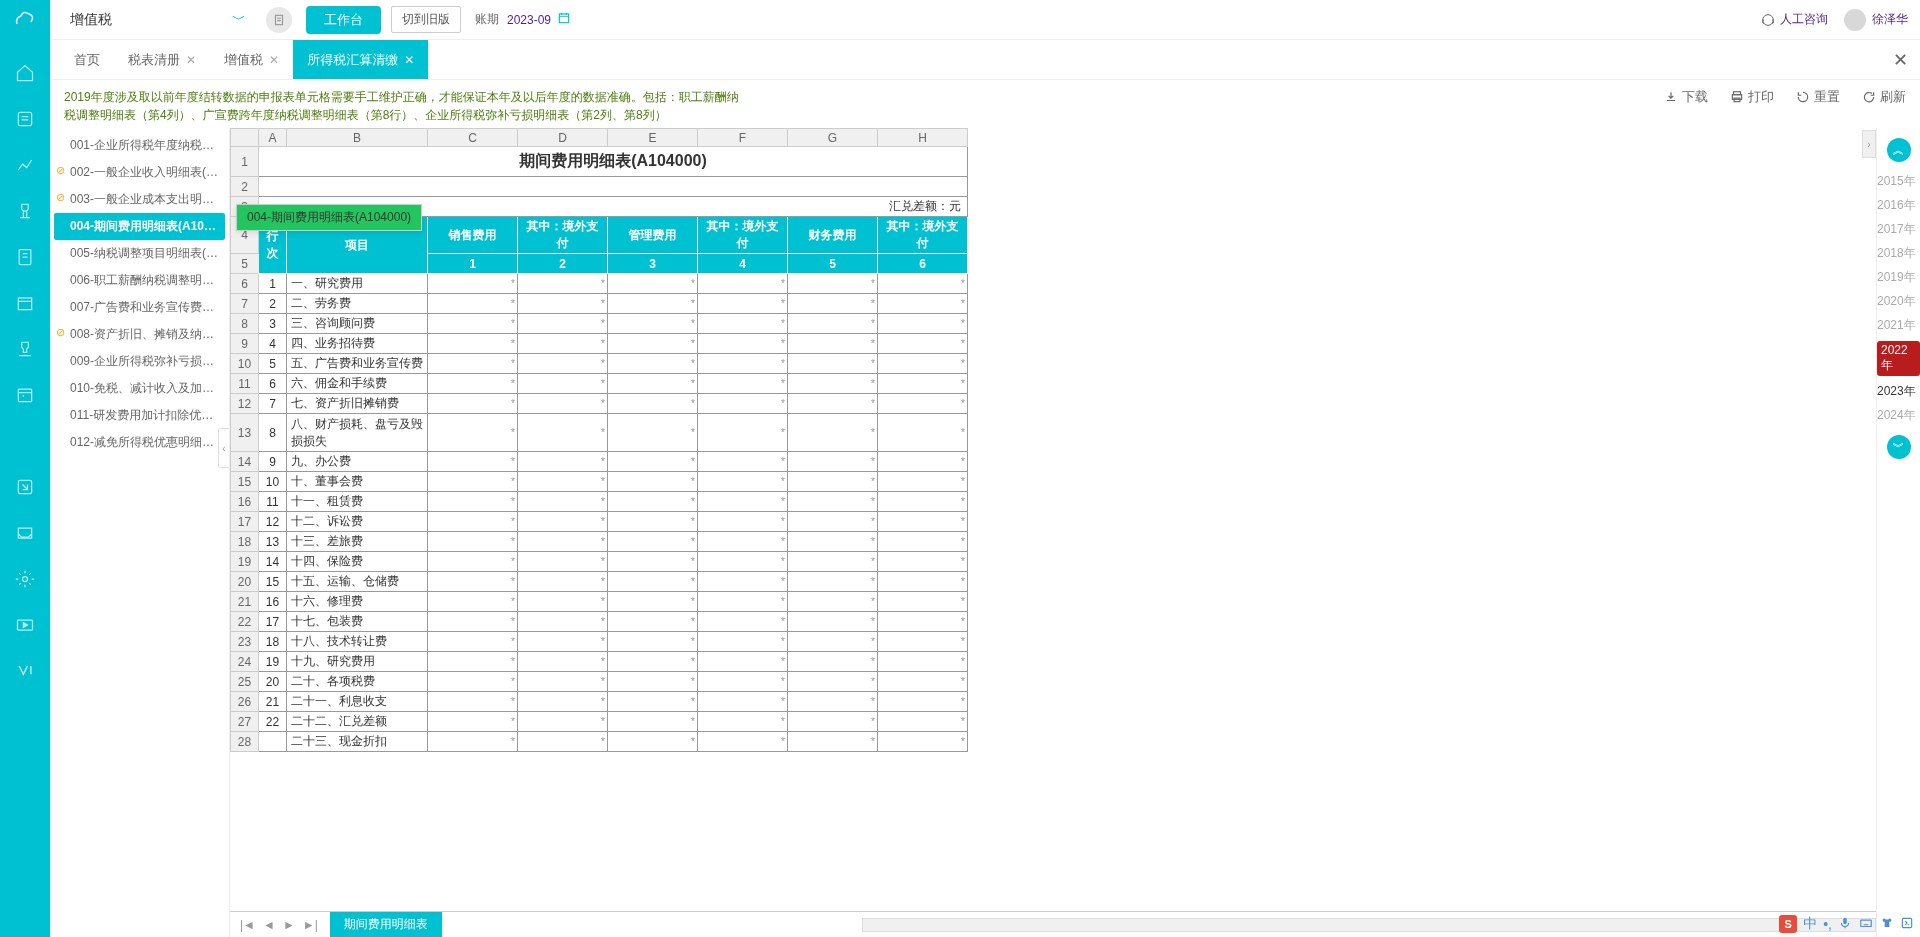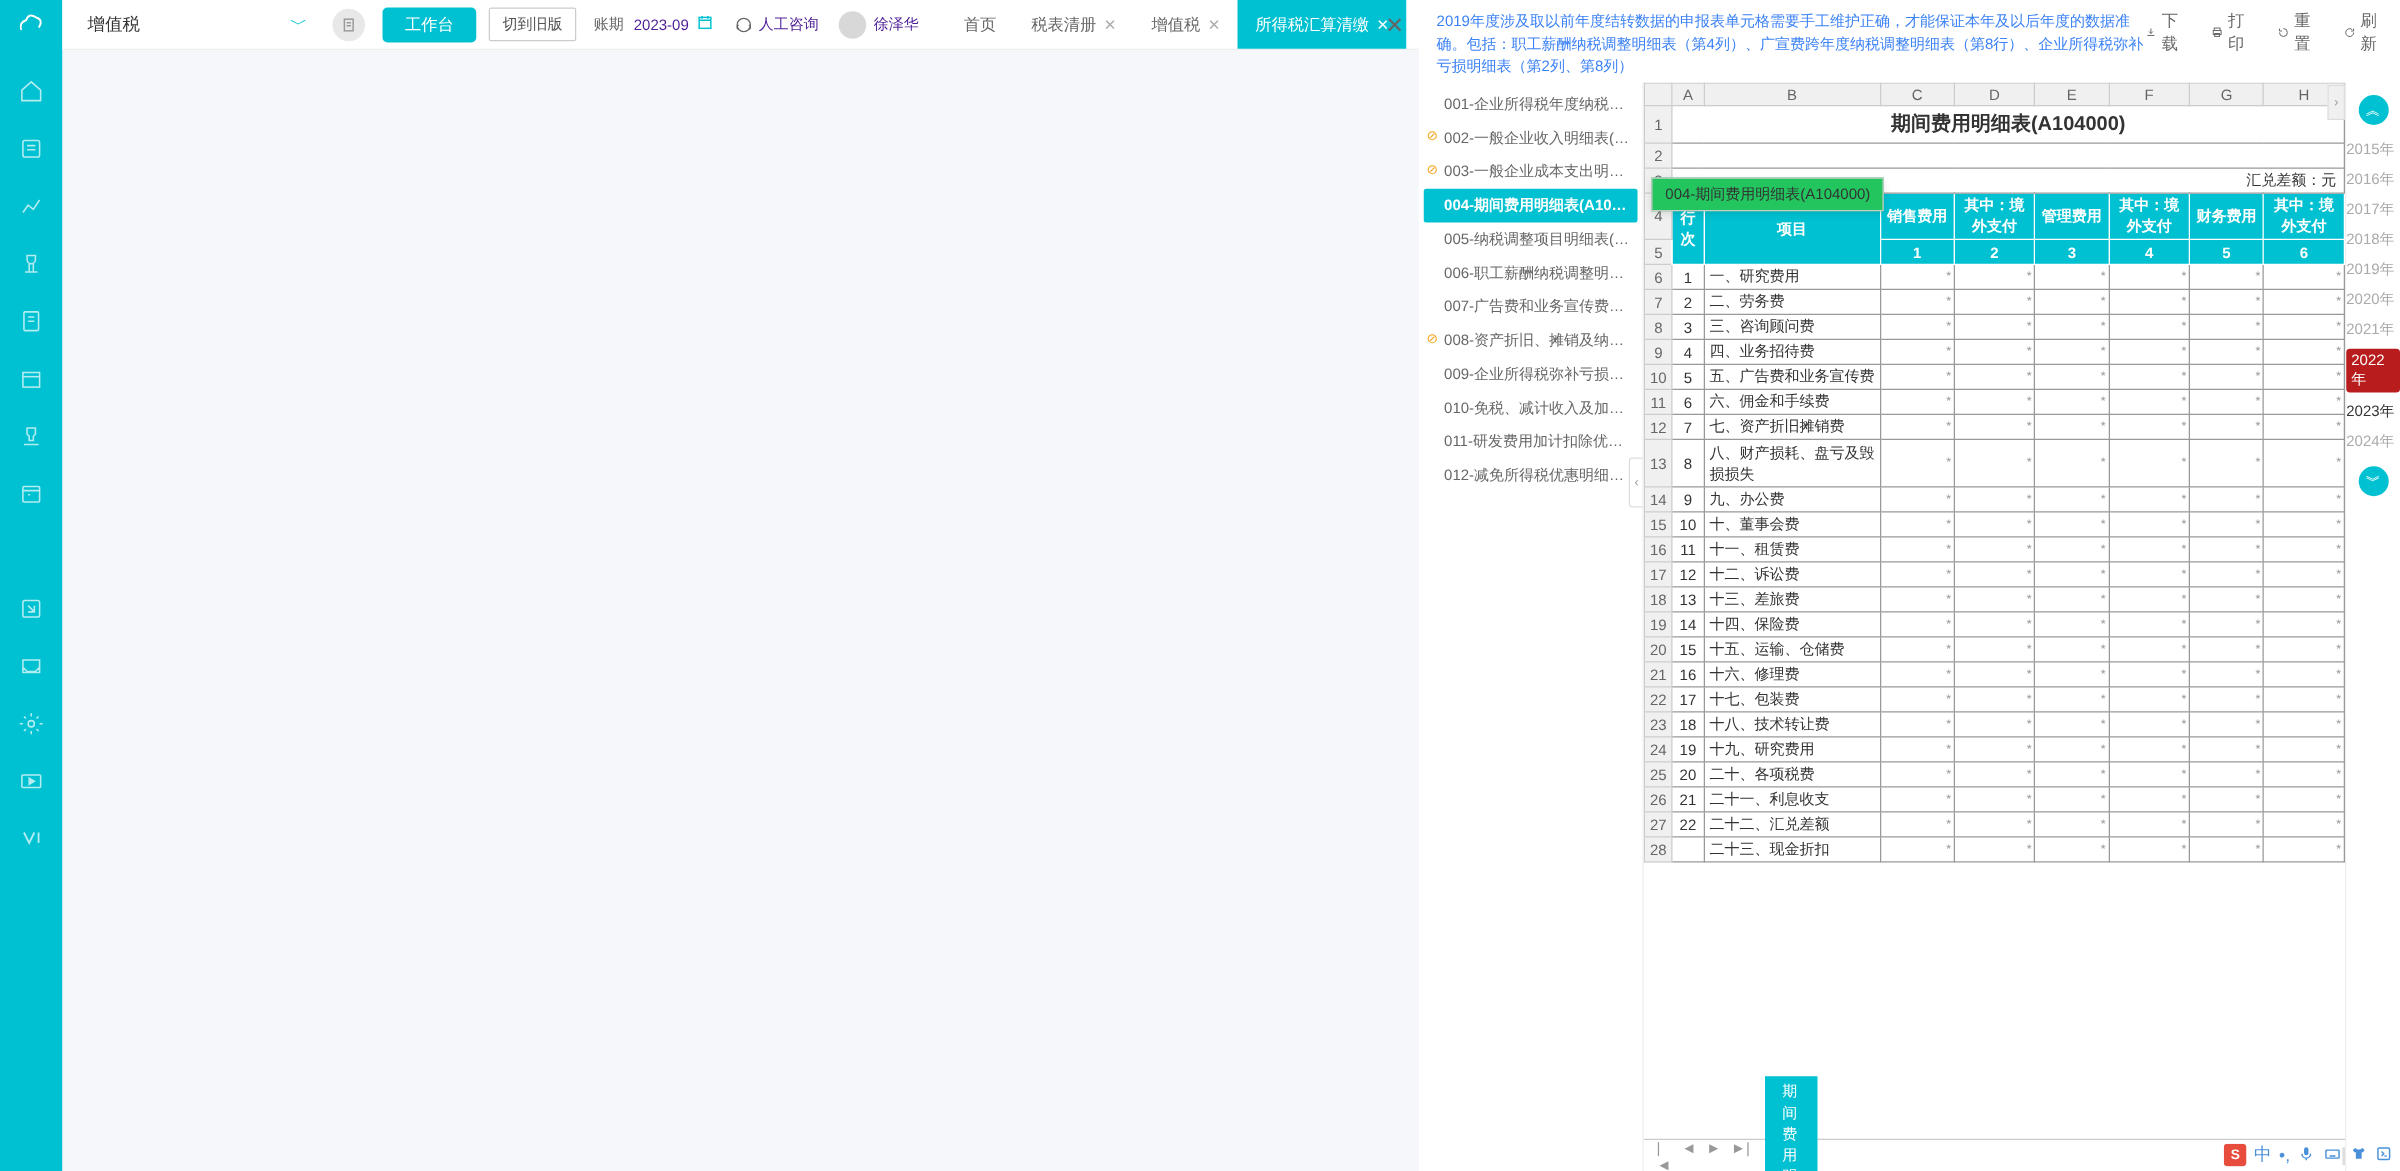--- a/index.html
+++ b/index.html
@@ -5,21 +5,21 @@
 * { margin: 0; padding: 0; box-sizing: border-box; }
 body { font-family: "Microsoft YaHei", Arial, sans-serif; font-size: 12px; color: #333; background: #fff; overflow: hidden; }
 
 .app { display: flex; height: 100vh; }
 .left-rail { width: 50px; background: #00c1d1; display: flex; flex-direction: column; align-items: center; padding-top: 8px; }
 .left-rail .logo { width: 24px; height: 24px; margin-bottom: 18px; }
 .left-rail .rail-icon { width: 22px; height: 22px; margin: 12px 0; opacity: 0.7; display:flex; align-items:center; justify-content:center; }
 .left-rail .rail-icon.active { opacity: 1; }
 .left-rail .rail-icon svg { stroke: #fff; fill: none; }
 
-.main { flex: 1; display: flex; flex-direction: row; background: #f5f7fa; min-width: 0; }
+.main { flex: 1; display: flex; flex-direction: column; background: #f5f7fa; min-width: 0; }
 
 .topbar { height: 40px; background: #fff; display: flex; align-items: center; padding: 0 12px; border-bottom: 1px solid #eee; }
 .topbar .breadcrumb-text { color: #333; margin-left: 8px; font-size: 14px; }
 .topbar .chev { color: #00c1d1; font-size: 14px; margin-left: 120px; }
 .topbar .circle-btn { width: 26px; height: 26px; border-radius: 50%; background: #e8e8e8; margin-left: 20px; display:flex;align-items:center;justify-content:center;color:#999; }
 .topbar .pill-btn { background: #00c1d1; color: #fff; padding: 5px 18px; border-radius: 4px; margin-left: 14px; font-size: 13px; }
 .topbar .outline-btn { border: 1px solid #ccc; padding: 4px 10px; margin-left: 10px; border-radius: 2px; background:#fff; color:#555; font-size:12px; }
 .topbar .label { margin-left: 14px; color: #666; }
 .topbar .period { margin-left: 8px; color: #4c1d95; }
 .topbar .cal-icon { margin-left: 6px; color: #00c1d1; }
@@ -31,21 +31,21 @@
 .tabbar { height: 40px; background: #fff; display: flex; align-items: center; padding: 0 10px; border-bottom: 1px solid #eee; position: relative; }
 .tabbar .tab { padding: 0 14px; height: 100%; display: flex; align-items: center; color: #666; font-size: 13px; }
 .tabbar .tab .x { margin-left: 6px; color: #aaa; font-size: 12px; }
 .tabbar .tab.active { background: #00c1d1; color: #fff; }
 .tabbar .tab.active .x { color: #fff; }
 .tabbar .close-all { position: absolute; right: 12px; font-size: 18px; color: #666; }
 
 .workarea { flex: 1; background: #fff; margin: 0; display: flex; flex-direction: column; min-height: 0; }
 
 .notice-row { display: flex; padding: 8px 14px 4px 14px; align-items: flex-start;}
-.notice { color: #3b82f6; font-size: 12px; line-height: 1.5; max-width: 680px; }
+.notice { color: #4d7c0f; font-size: 12px; line-height: 1.5; max-width: 680px; }
 .tool-actions { margin-left: auto; display: flex; gap: 22px; color: #666; font-size: 13px; }
 .tool-actions .act { display: flex; align-items: center; gap: 4px; }
 
 .content-row { flex: 1; display: flex; min-height: 0; position: relative;}
 .doc-list { width: 180px; border-right: 1px solid #eee; padding-top: 4px; overflow: hidden; position:relative;}
 .doc-list .item { padding: 5px 8px 5px 20px; font-size: 12px; color: #666; white-space: nowrap; overflow: hidden; text-overflow: ellipsis; position: relative; }
 .doc-list .item.active { background: #00c1d1; color: #fff; border-radius: 2px; margin: 0 4px; padding-left:16px;font-weight:bold;}
 .doc-list .item .warn { position:absolute; left:6px; color:#f5a623; font-size:11px; }
 .collapse-handle { position:absolute; right:-1px; top:300px; width:12px; height:40px; background:#fff; border:1px solid #ddd; border-radius:3px 0 0 3px; display:flex; align-items:center; justify-content:center; color:#999; font-size:10px; z-index:5;}
 

